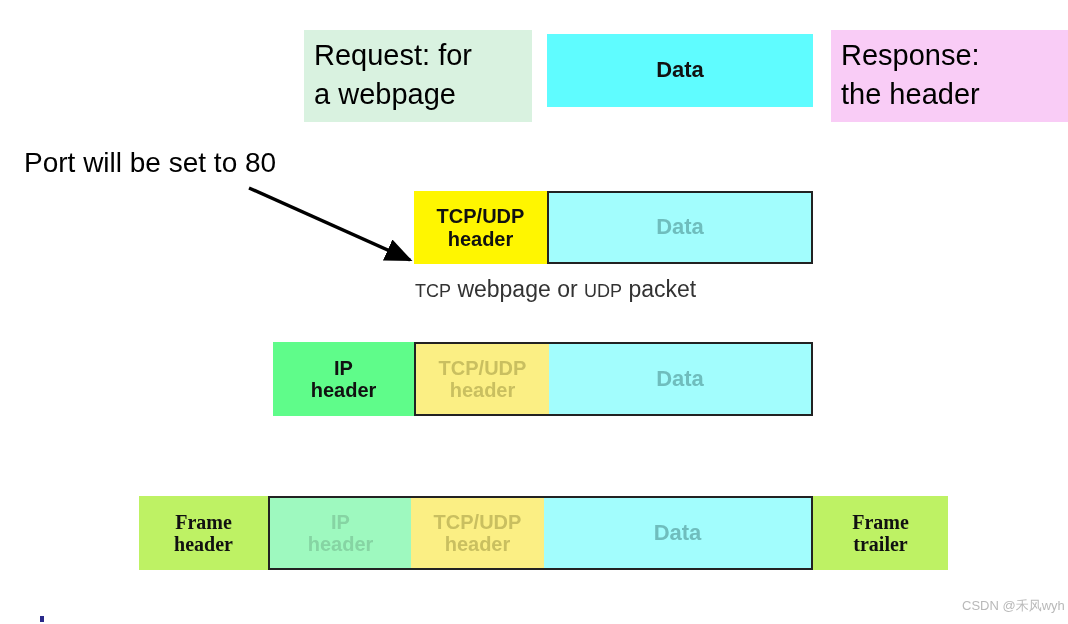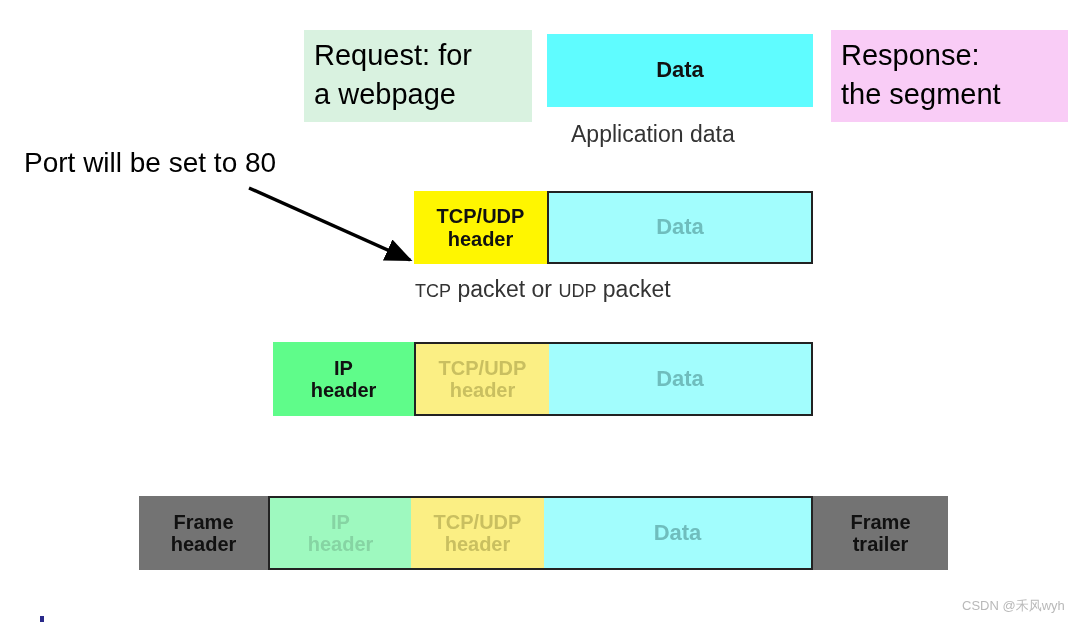--- a/index.html
+++ b/index.html
@@ -63,21 +63,21 @@
   }
   .bordered-group > .pdu-box { border: none; }
 
   
   .fill-cyan-bright  { background: #5ffcff; }
   .fill-cyan-soft    { background: #a2fdfd; }
   .fill-yellow       { background: #fff600; }
   .fill-yellow-soft  { background: #fbef84; }
   .fill-green        { background: #5ffc8a; }
   .fill-green-soft   { background: #9ef9bf; }
-  .fill-orange       { background: #737373; }
+  .fill-orange       { background: #bef264; font-family: Liberation Serif, serif; }
 
   
   .tx-black  { color: #111111; }
   .tx-teal   { color: #6fbdbd; }
   .tx-olive  { color: #c9bf60; }
   .tx-mint   { color: #86d4a3; }
 
   
   .caption {
     font-size: 23px;
@@ -102,44 +102,43 @@
 </style>
 </head>
 <body>
 
 <div id="stage">
 
   <div class="abs callout callout-request" style="left:286px; top:30px; width:228px; height:92px;">Request: for
 a webpage</div>
 
   <div class="abs callout callout-response" style="left:813px; top:30px; width:238px; height:92px;">Response:
-the segment</div>
+the header</div>
 
   <div class="abs pdu-box fill-cyan-bright tx-black" style="left:529px; top:34px; width:266px; height:73px; font-size:22px;">Data</div>
 
-  <div class="abs caption" style="left:553px; top:121px;"><span>Application data</span></div>
 
   <div class="abs plain-note" style="left:6px; top:147px;">Port will be set to 80</div>
 
   <svg class="arrow-svg" style="left:215px; top:180px;" width="200" height="95" viewBox="0 0 200 95">
     <defs>
       <marker id="ah" markerWidth="9" markerHeight="9" refX="7.2" refY="3.4" orient="auto" markerUnits="strokeWidth">
         <path d="M0,0 L8,3.4 L0,6.8 Z" fill="#000000"></path>
       </marker>
     </defs>
     <line x1="16" y1="8" x2="177" y2="80" stroke="#000000" stroke-width="3.4" marker-end="url(#ah)"></line>
   </svg>
 
   <div class="abs" style="left:396px; top:191px; width:399px; height:73px;">
     <div class="abs pdu-box fill-yellow tx-black" style="left:0px; top:0px; width:133px; height:73px;">TCP/UDP
 header</div>
     <div class="abs pdu-box fill-cyan-soft tx-teal" style="left:133px; top:0px; width:266px; height:73px; border:2px solid #222222; font-size:22px;">Data</div>
   </div>
 
-  <div class="abs caption" style="left:397px; top:276px;"><span class="small">TCP</span><span> packet or </span><span class="small">UDP</span><span> packet</span></div>
+  <div class="abs caption" style="left:397px; top:276px;"><span class="small">TCP</span><span> webpage or </span><span class="small">UDP</span><span> packet</span></div>
 
   <div class="abs" style="left:255px; top:342px; width:540px; height:74px;">
     <div class="abs pdu-box fill-green tx-black" style="left:0px; top:0px; width:141px; height:74px;">IP
 header</div>
     <div class="abs bordered-group" style="left:141px; top:0px; width:399px; height:74px;">
       <div class="pdu-box fill-yellow-soft tx-olive" style="width:133px; height:100%;">TCP/UDP
 header</div>
       <div class="pdu-box fill-cyan-soft tx-teal" style="flex:1; height:100%; font-size:22px;">Data</div>
     </div>
   </div>

